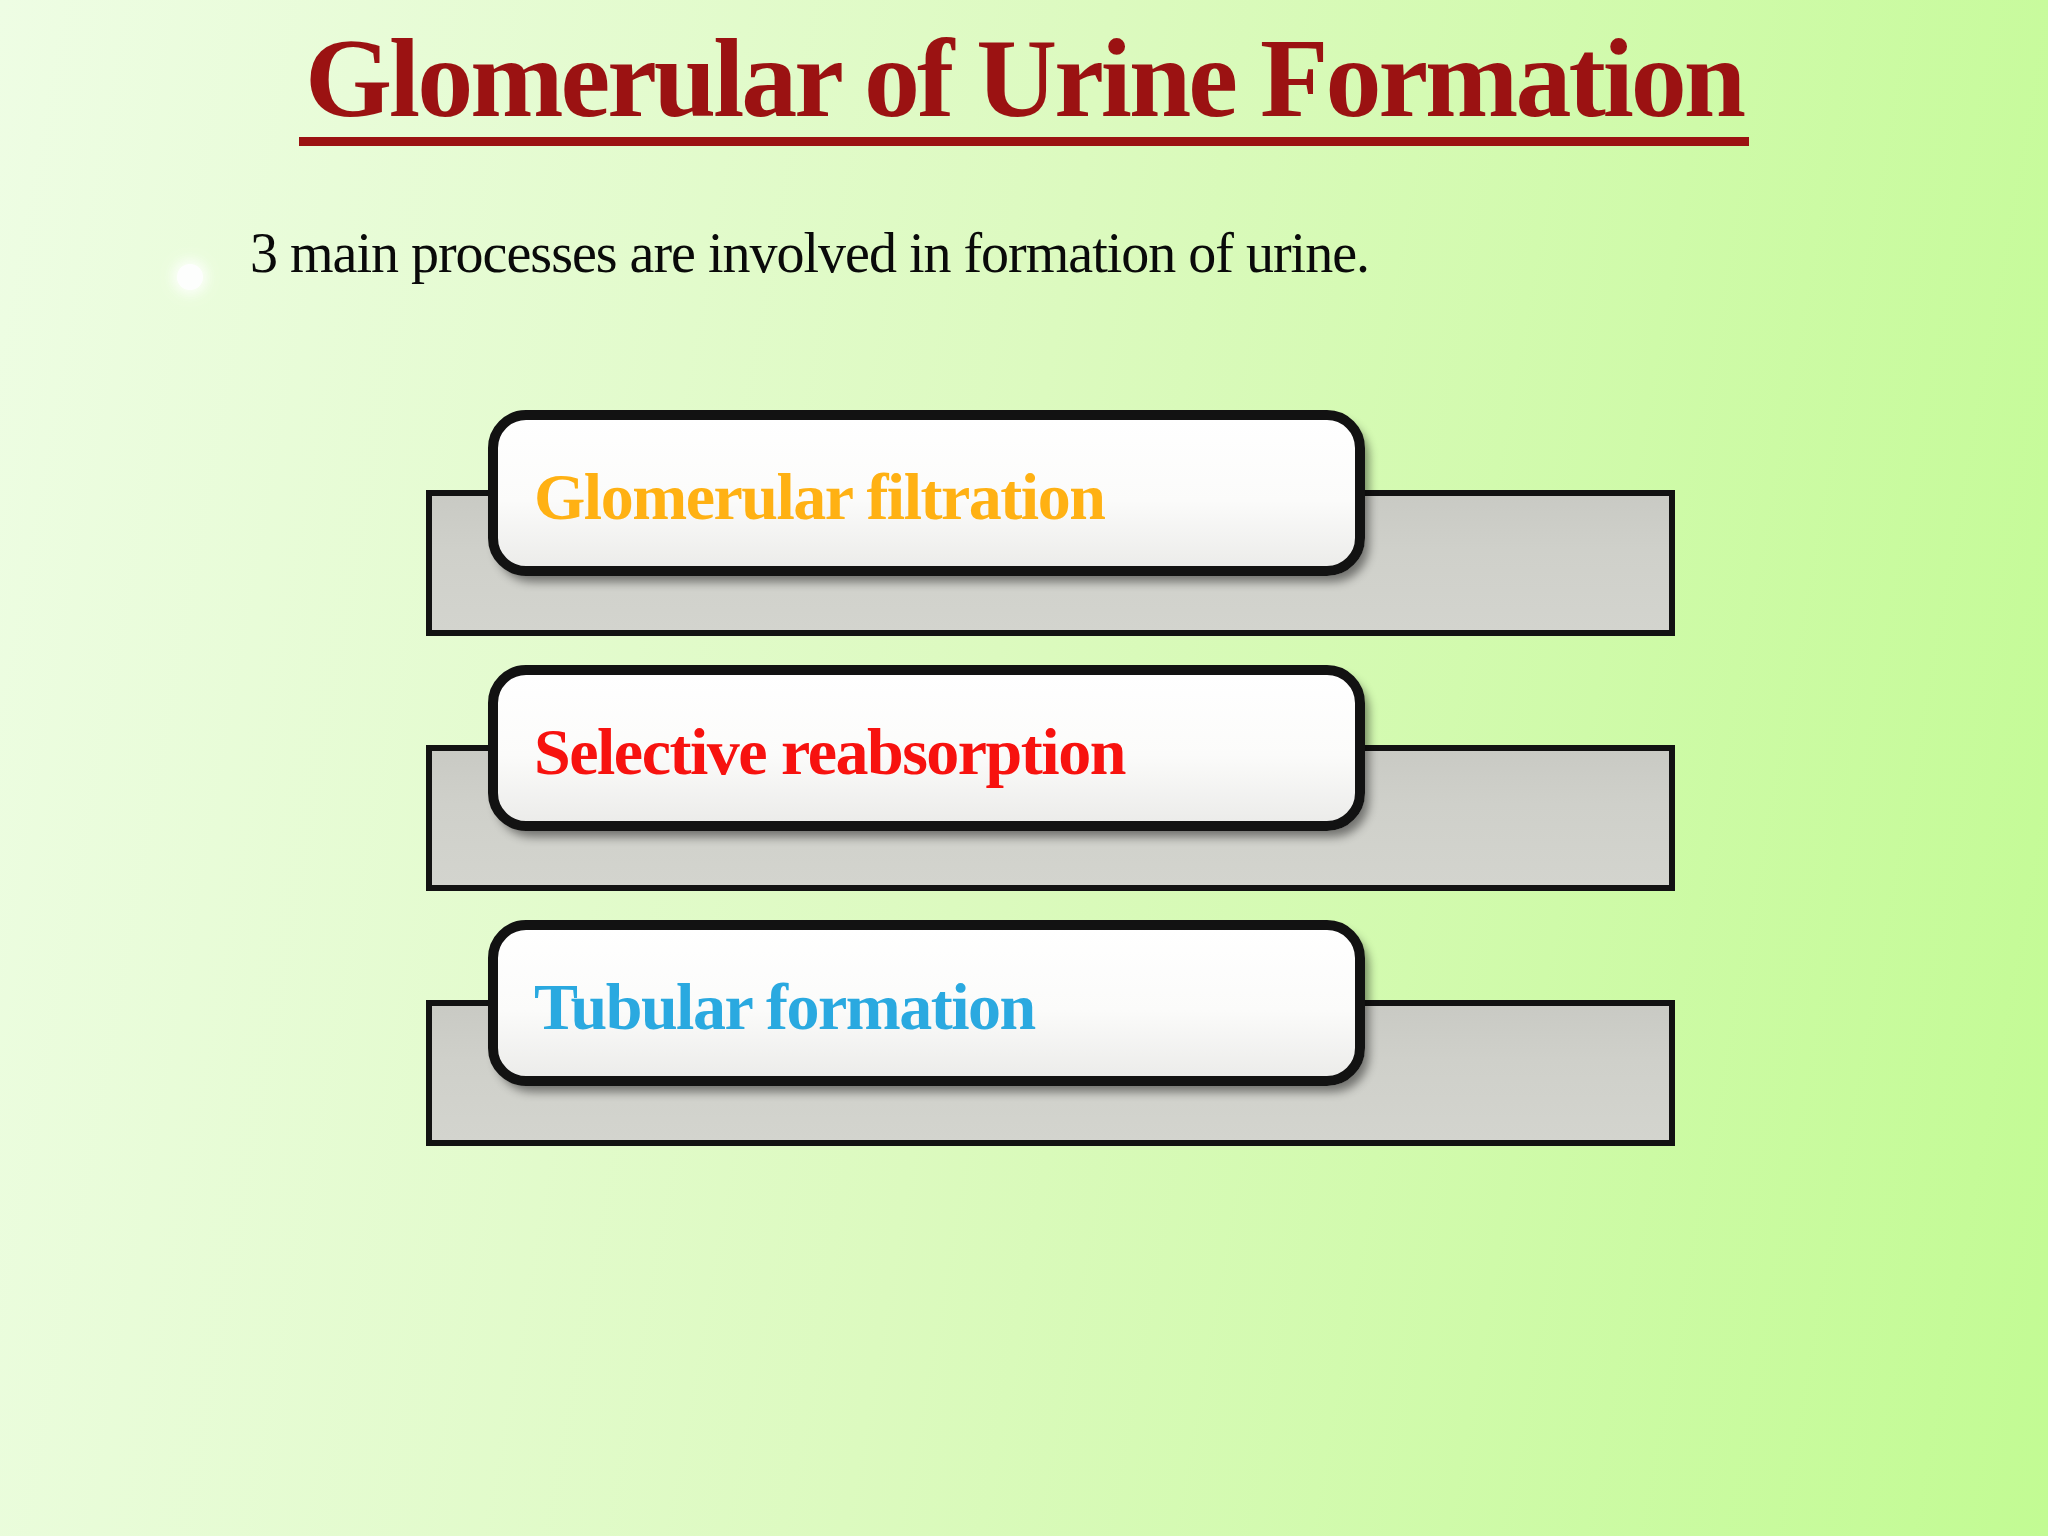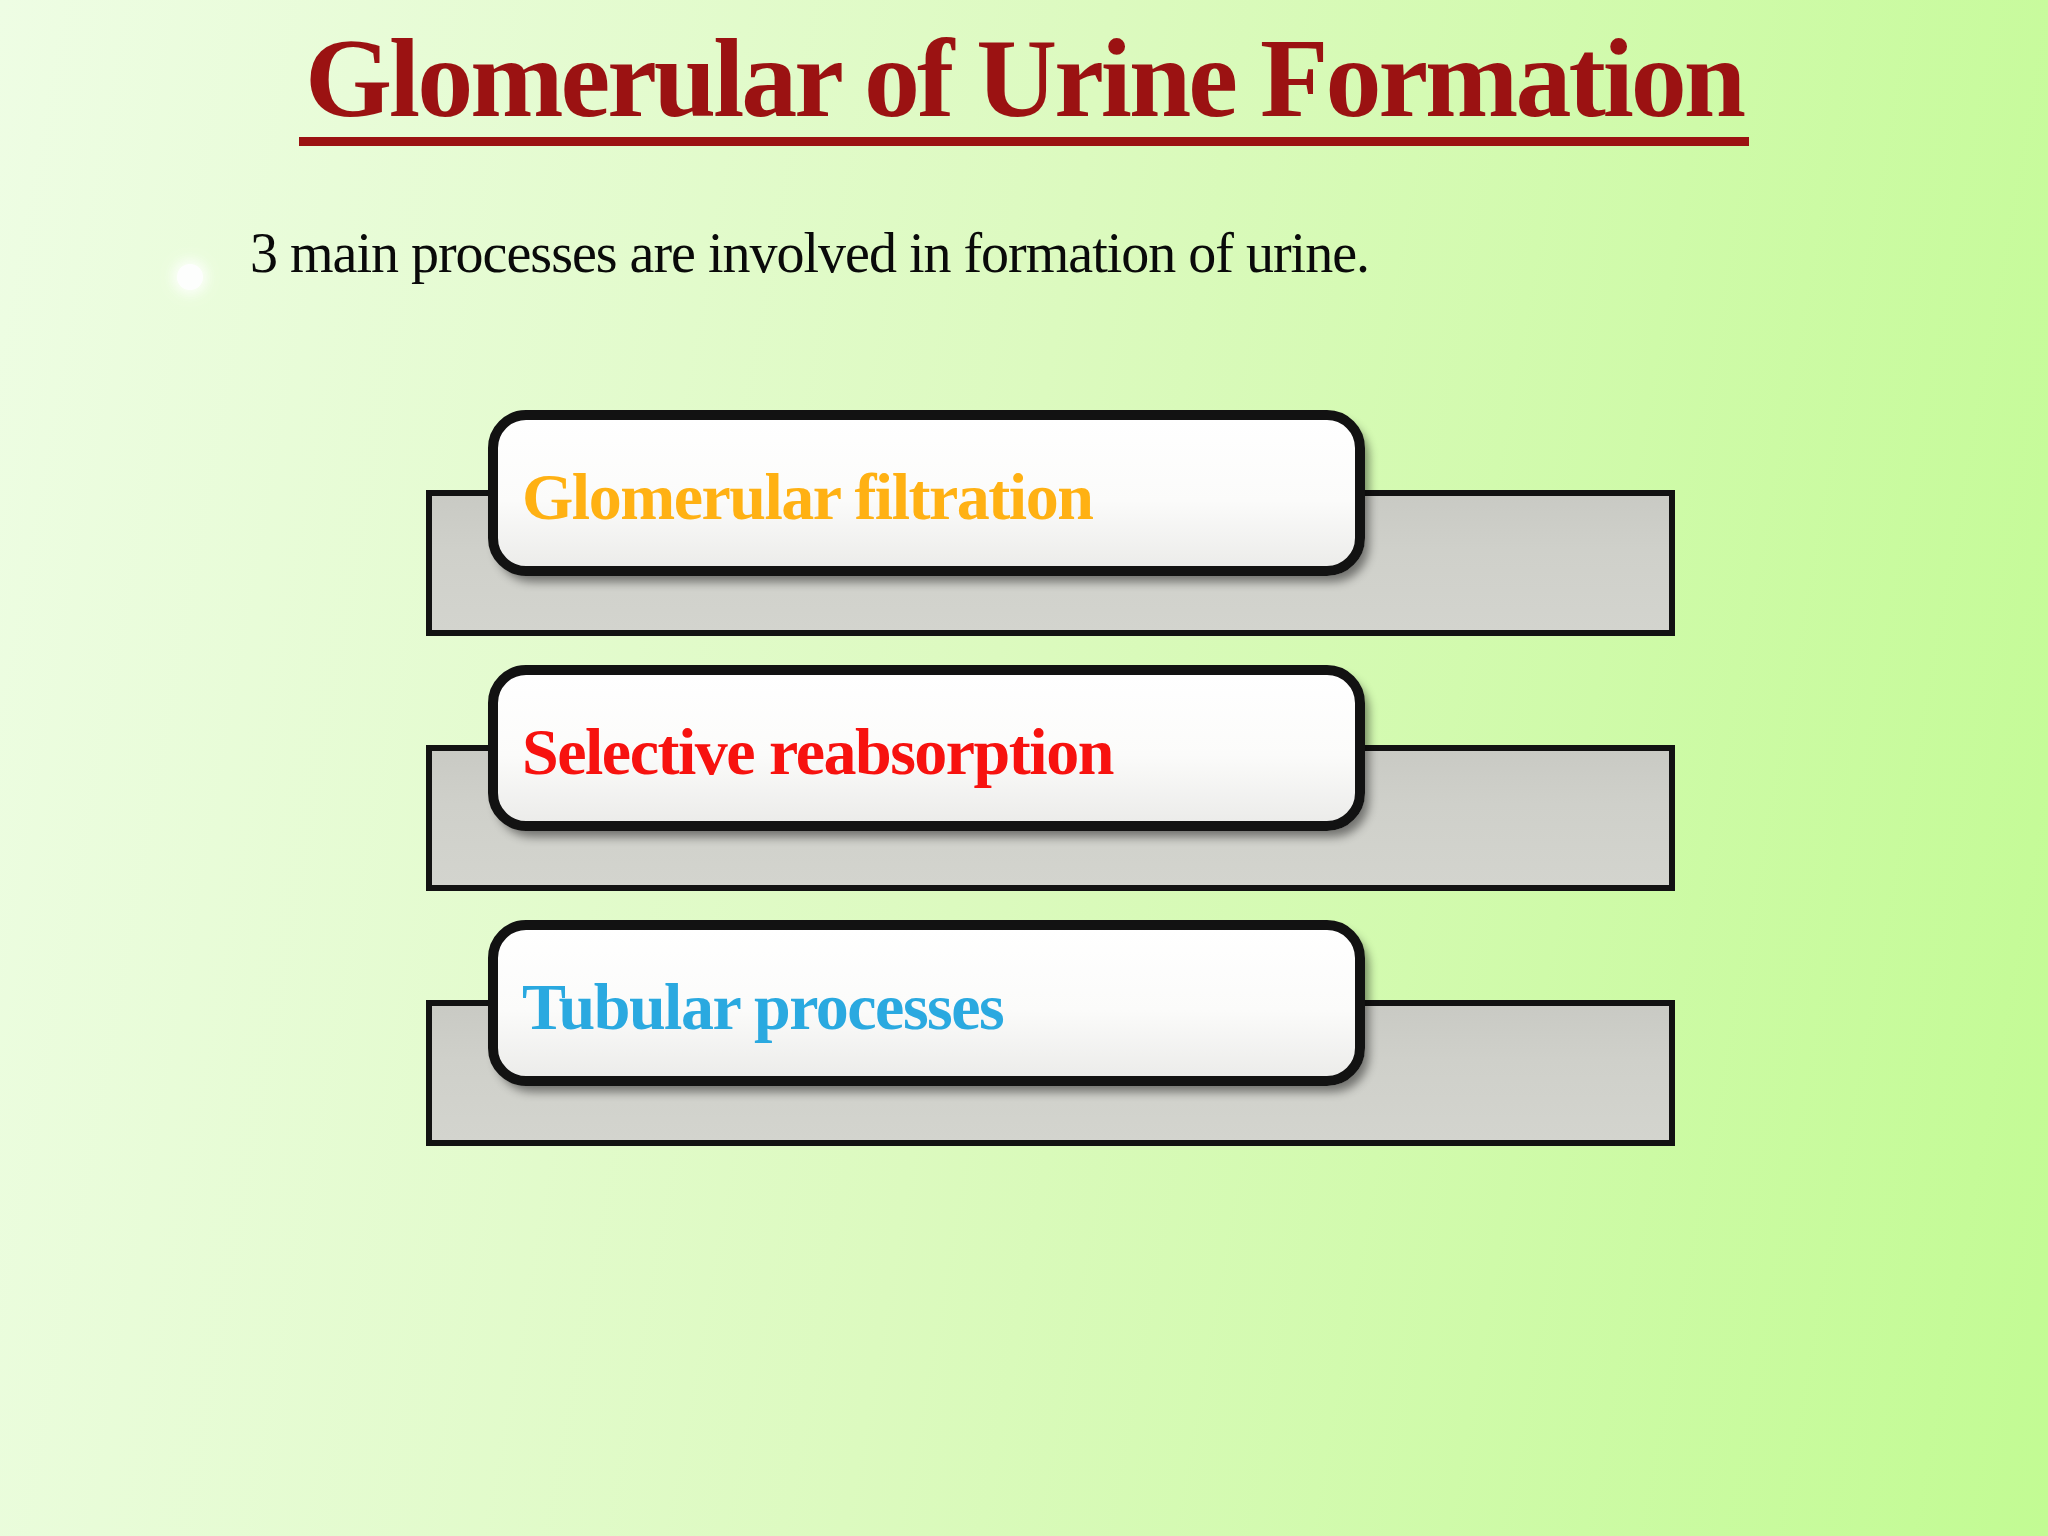--- a/index.html
+++ b/index.html
@@ -68,21 +68,21 @@
     border:10px solid var(--box-border);
     border-radius:38px;
     box-shadow:6px 8px 10px -2px rgba(0,0,0,0.45);
     display:flex;
     align-items:center;
   }
   .procbox .label{
     font-size:66px;
     font-weight:bold;
     letter-spacing:-1.5px;
-    padding-left:24px;
+    padding-left:36px;
     padding-top:8px;
     white-space:nowrap;
   }
   
   .g0 .procbox{top:410px;} .g0 .bar{top:490px;}
   .g1 .procbox{top:665px;} .g1 .bar{top:745px;}
   .g2 .procbox{top:920px;} .g2 .bar{top:1000px;}
 </style>
 </head>
 <body>
@@ -110,18 +110,18 @@
     <div class="group g1">
       <div class="bar"></div>
       <div class="procbox">
         <span class="label" style="color: rgb(247, 18, 15);">Selective reabsorption</span>
       </div>
     </div>
 
     <div class="group g2">
       <div class="bar"></div>
       <div class="procbox">
-        <span class="label" style="color: rgb(42, 169, 224);">Tubular processes</span>
+        <span class="label" style="color: rgb(42, 169, 224);">Tubular formation</span>
       </div>
     </div>
 
   </div>
 </div>
 
 </body></html>

